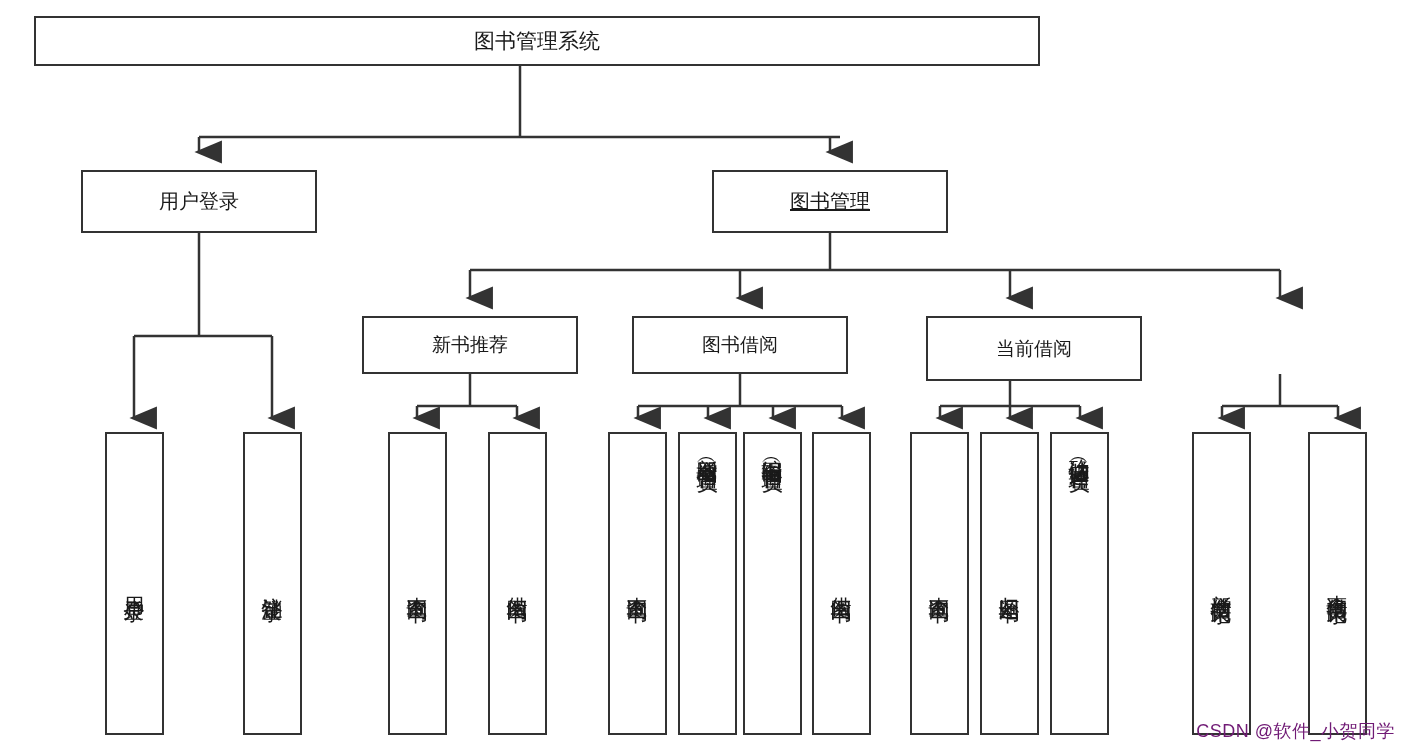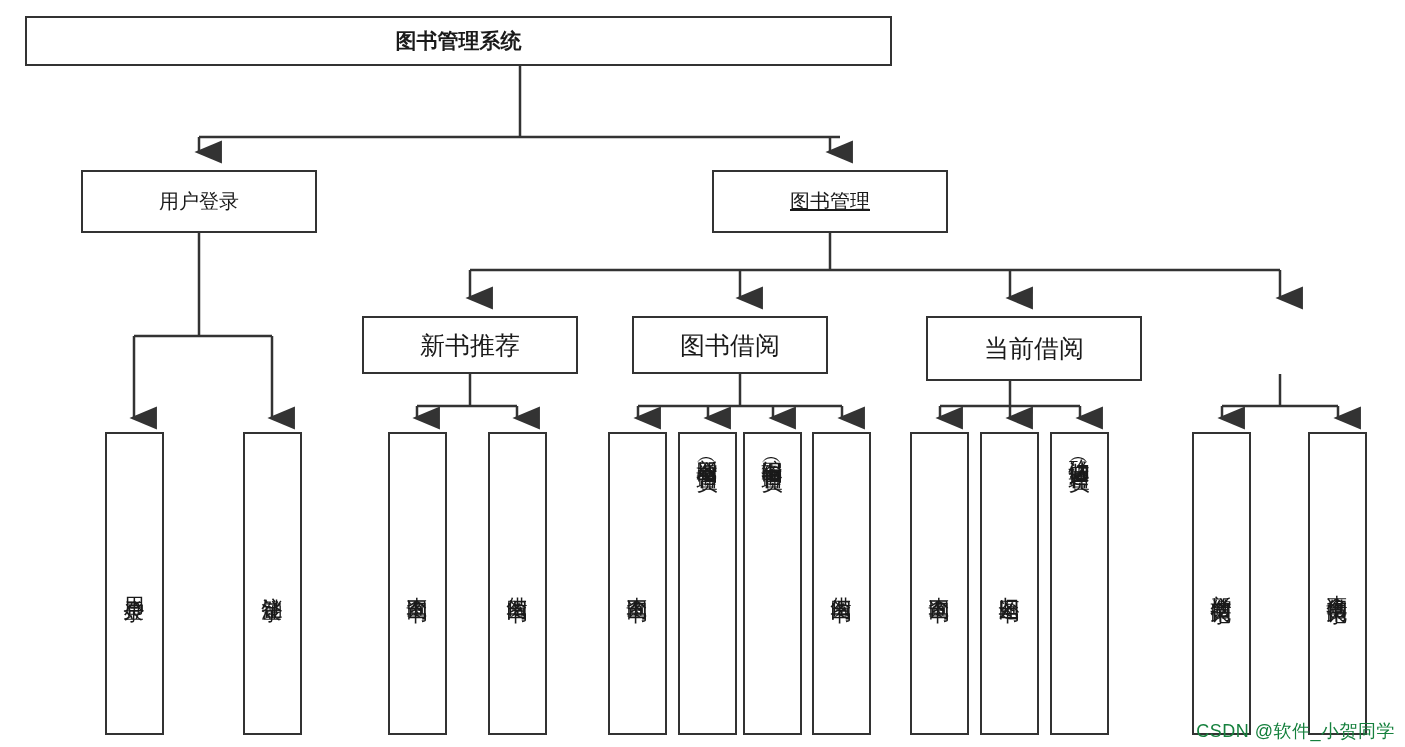--- a/index.html
+++ b/index.html
@@ -35,21 +35,21 @@
     justify-content: center;
     color: #1a1a1a;
   }
   .node-label {
     text-align: center;
     line-height: 1.15;
     white-space: nowrap;
   }
   .node.root .node-label { font-size: 21px; }
   .node.lvl2 .node-label { font-size: 20px; }
-  .node.lvl3 .node-label { font-size: 25px; text-align: right; }
+  .node.lvl3 .node-label { font-size: 19px; text-align: right; }
   .node.leaf {
     align-items: flex-start;
     justify-content: center;
     padding-top: 6px;
   }
   .node.leaf .node-label {
     writing-mode: vertical-rl;
     text-orientation: upright;
     font-size: 21px;
     letter-spacing: 2px;
@@ -61,21 +61,21 @@
   }
   .node.leaf.centered {
     align-items: center;
     padding-top: 0;
   }
   .watermark {
     position: absolute;
     right: 10px;
     bottom: 4px;
     font-size: 18px;
-    color: #15803d;
+    color: #701a75;
     white-space: nowrap;
     letter-spacing: 0.5px;
   }
 </style>
 </head>
 <body>
 
 <div id="canvas">
 
   <svg class="connectors" viewBox="0 0 1405 747">
@@ -121,37 +121,37 @@
       <path d="M 1010 406 L 1010 418" marker-end="url(#arrow)"></path>
       <path d="M 1080 406 L 1080 418" marker-end="url(#arrow)"></path>
 
       <path d="M 1280 374 L 1280 406"></path>
       <path d="M 1222 406 L 1338 406"></path>
       <path d="M 1222 406 L 1222 418" marker-end="url(#arrow)"></path>
       <path d="M 1338 406 L 1338 418" marker-end="url(#arrow)"></path>
     </g>
   </svg>
 
-  <div class="node root" style="left:25px; top:16px; width:867px; height:50px;font-weight:bold;">
+  <div class="node root" style="left:34px; top:16px; width:1006px; height:50px;">
     <span class="node-label">图书管理系统</span>
   </div>
 
   <div class="node lvl2" style="left:81px; top:170px; width:236px; height:63px;">
     <span class="node-label">用户登录</span>
   </div>
 
   <div class="node lvl2" style="left:712px; top:170px; width:236px; height:63px;text-decoration:underline;">
     <span class="node-label">图书管理</span>
   </div>
 
   <div class="node lvl3" style="left:362px; top:316px; width:216px; height:58px;">
     <span class="node-label">新书推荐</span>
   </div>
 
-  <div class="node lvl3" style="left:632px; top:316px; width:196px; height:58px;">
+  <div class="node lvl3" style="left:632px; top:316px; width:216px; height:58px;">
     <span class="node-label">图书借阅</span>
   </div>
 
   <div class="node lvl3" style="left:926px; top:316px; width:216px; height:65px;">
     <span class="node-label">当前借阅</span>
   </div>
 
 
   <div class="node leaf centered" style="left:105px; top:432px; width:59px; height:303px;">
     <span class="node-label">用户登录</span>

